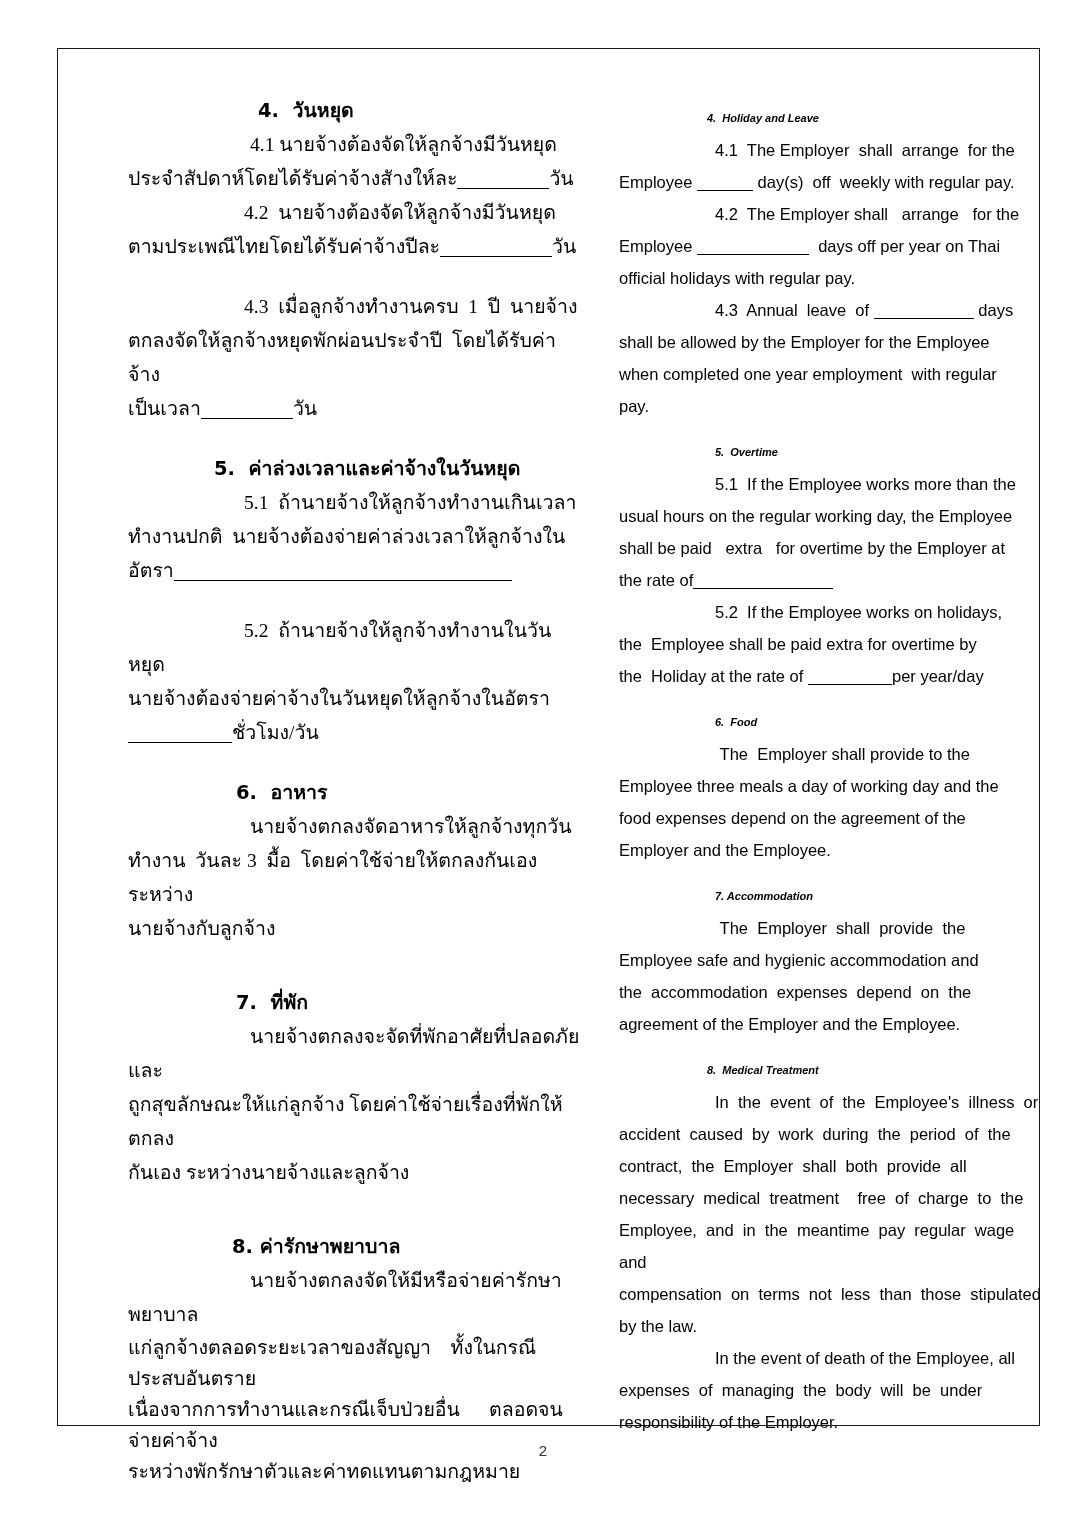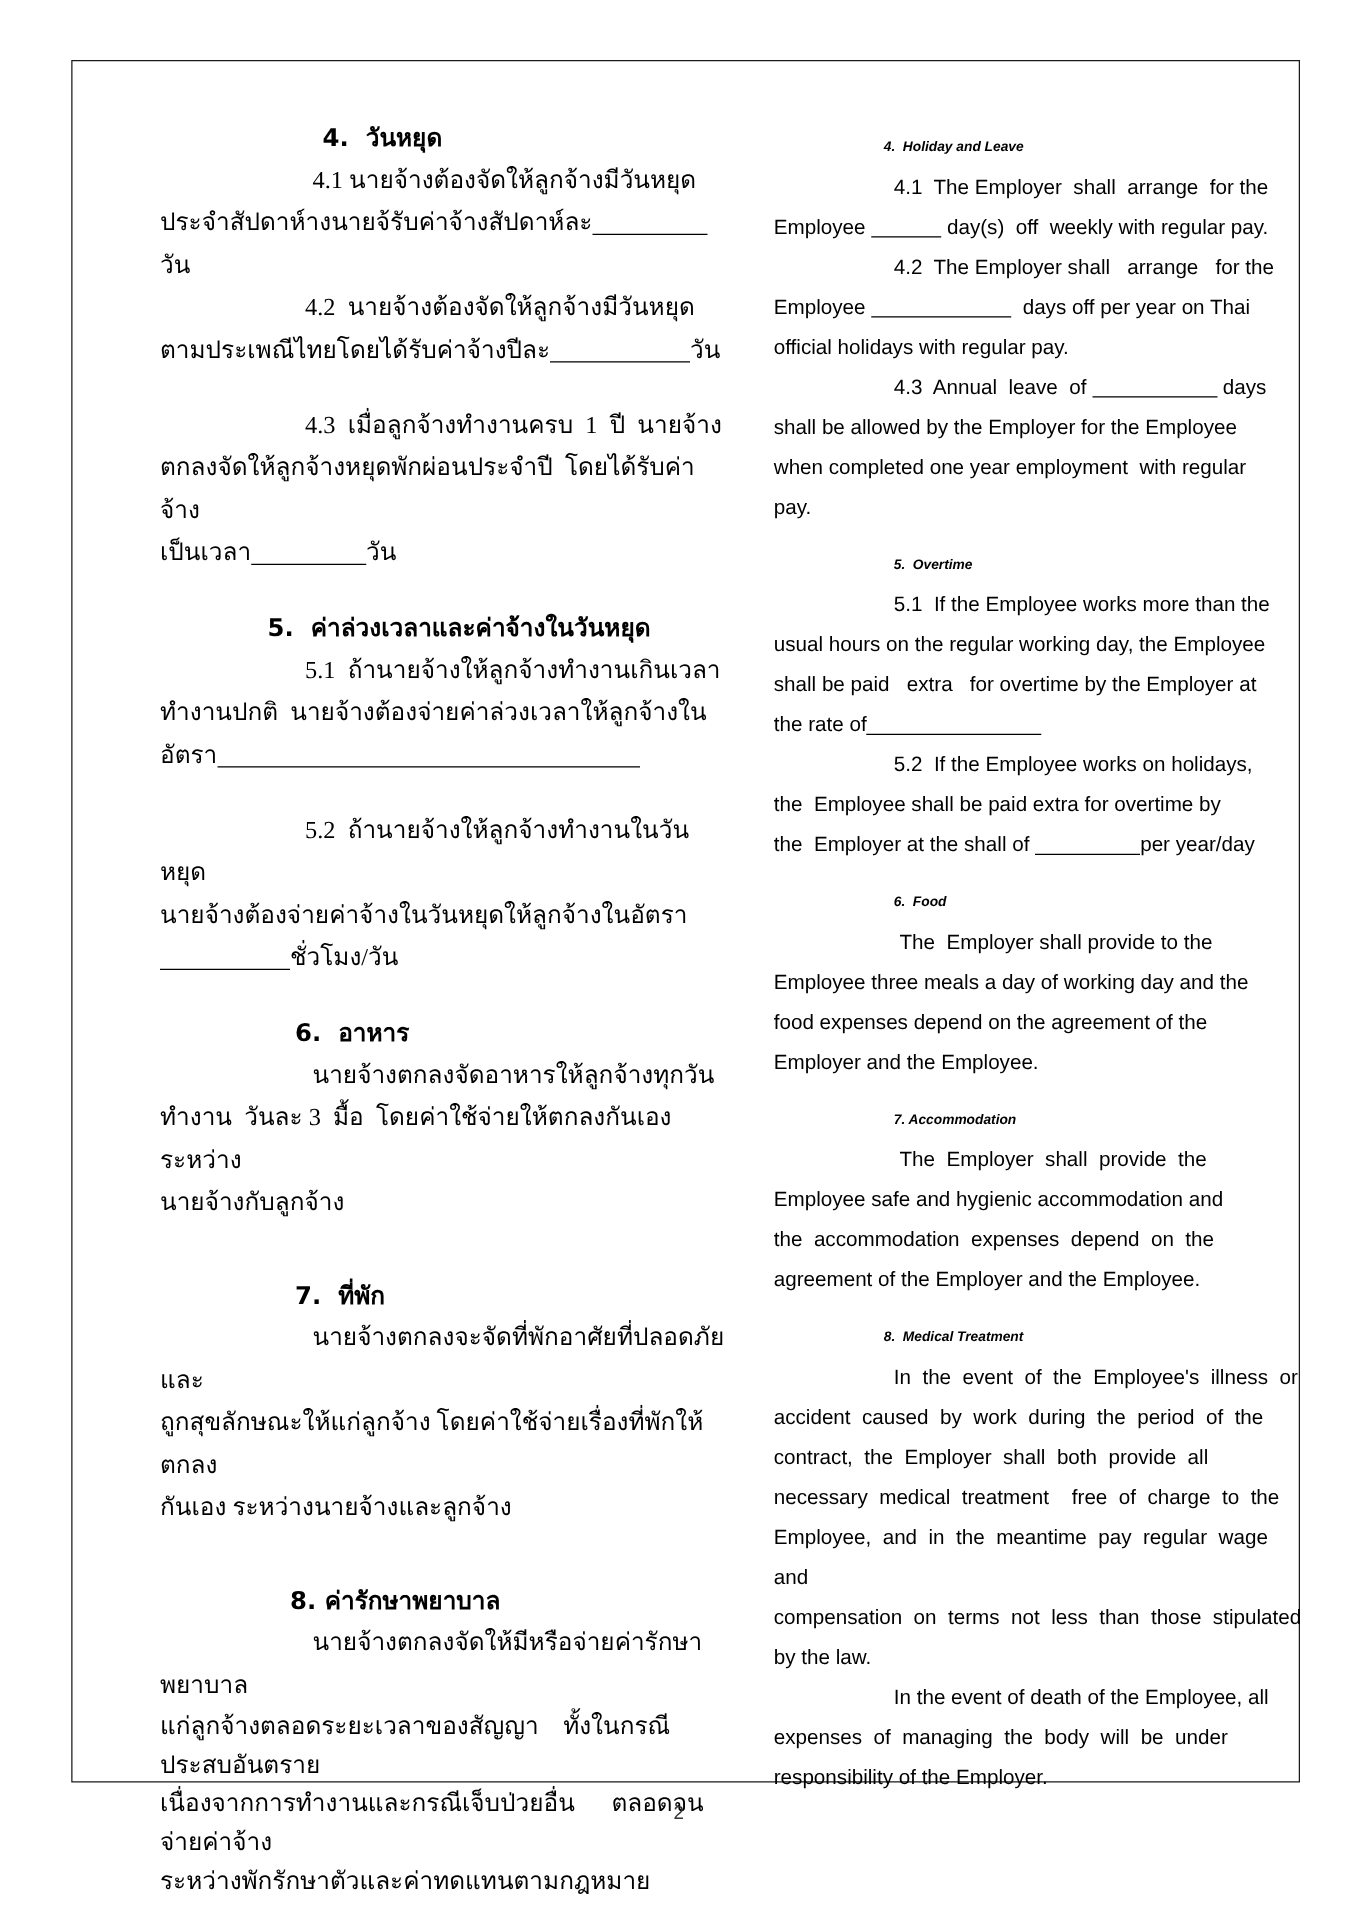--- a/index.html
+++ b/index.html
@@ -118,21 +118,21 @@
 
   <div class="page-border"></div>
 
   <div class="columns">
 
     <div class="col col-thai">
 
       <div style="height:46px"></div>
       <div class="th-head" style="padding-left:130px">4.  วันหยุด</div>
       <div class="th" style="text-indent:122px">4.1 นายจ้างต้องจัดให้ลูกจ้างมีวันหยุด</div>
-      <div class="th"><span>ประจำสัปดาห์างนายจ้รับค่าจ้างสัปดาห์ละ</span><span class="blank" style="width:92px"></span><span>วัน</span></div>
+      <div class="th"><span>ประจำสัปดาห์โดยได้รับค่าจ้างสัางให์ละ</span><span class="blank" style="width:92px"></span><span>วัน</span></div>
       <div class="th" style="text-indent:116px">4.2  นายจ้างต้องจัดให้ลูกจ้างมีวันหยุด</div>
       <div class="th"><span>ตามประเพณีไทยโดยได้รับค่าจ้างปีละ</span><span class="blank" style="width:112px"></span><span>วัน</span></div>
       <div class="gap-md"></div>
       <div class="th" style="text-indent:116px">4.3  เมื่อลูกจ้างทำงานครบ  1  ปี  นายจ้าง</div>
       <div class="th">ตกลงจัดให้ลูกจ้างหยุดพักผ่อนประจำปี  โดยได้รับค่าจ้าง</div>
       <div class="th"><span>เป็นเวลา</span><span class="blank" style="width:92px"></span><span>วัน</span></div>
 
       <div class="gap-md"></div>
       <div class="th-head" style="padding-left:86px">5.  ค่าล่วงเวลาและค่าจ้างในวันหยุด</div>
       <div class="th" style="text-indent:116px">5.1  ถ้านายจ้างให้ลูกจ้างทำงานเกินเวลา</div>
@@ -179,21 +179,21 @@
       <div class="en">pay.</div>
 
       <div class="gap-sm"></div>
       <div class="en-head" style="padding-left:96px">5.  Overtime</div>
       <div class="en" style="text-indent:96px">5.1  If the Employee works more than the</div>
       <div class="en">usual hours on the regular working day, the Employee</div>
       <div class="en">shall be paid   extra   for overtime by the Employer at</div>
       <div class="en"><span>the rate of</span><span class="blank" style="width:140px"></span></div>
       <div class="en" style="text-indent:96px">5.2  If the Employee works on holidays,</div>
       <div class="en">the  Employee shall be paid extra for overtime by</div>
-      <div class="en"><span>the  Employer at the shall of </span><span class="blank" style="width:84px"></span><span>per year/day</span></div>
+      <div class="en"><span>the  Holiday at the rate of </span><span class="blank" style="width:84px"></span><span>per year/day</span></div>
 
       <div class="gap-sm"></div>
       <div class="en-head" style="padding-left:96px">6.  Food</div>
       <div class="en" style="text-indent:96px"> The  Employer shall provide to the</div>
       <div class="en">Employee three meals a day of working day and the</div>
       <div class="en">food expenses depend on the agreement of the</div>
       <div class="en">Employer and the Employee.</div>
 
       <div class="gap-sm"></div>
       <div class="en-head" style="padding-left:96px">7. Accommodation</div>

